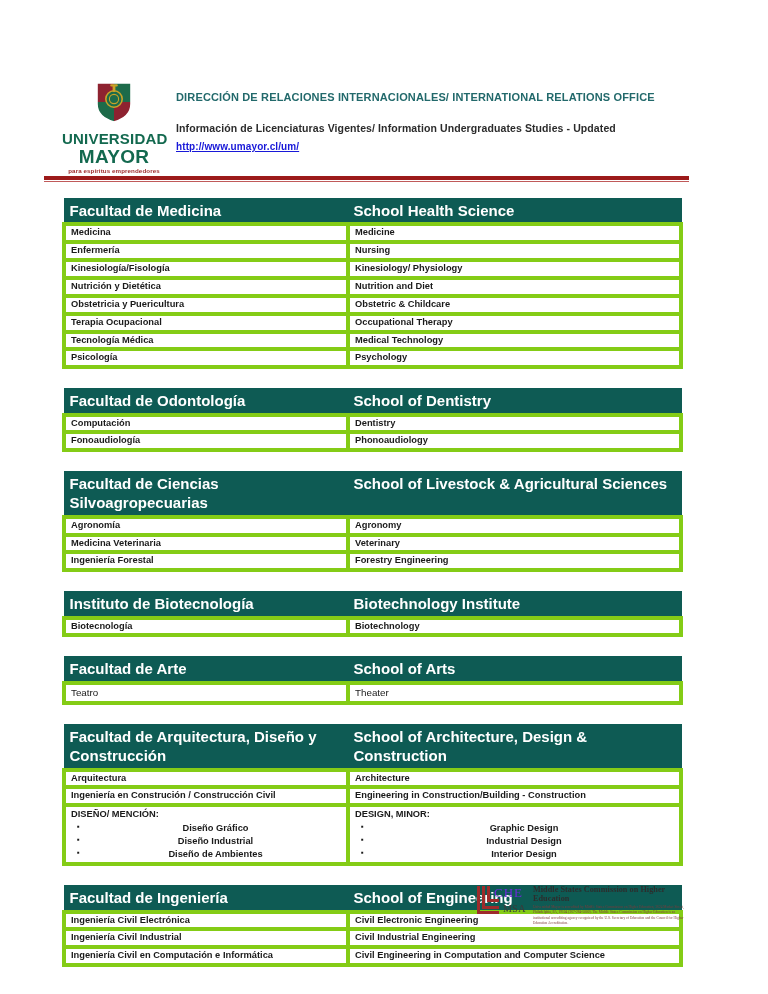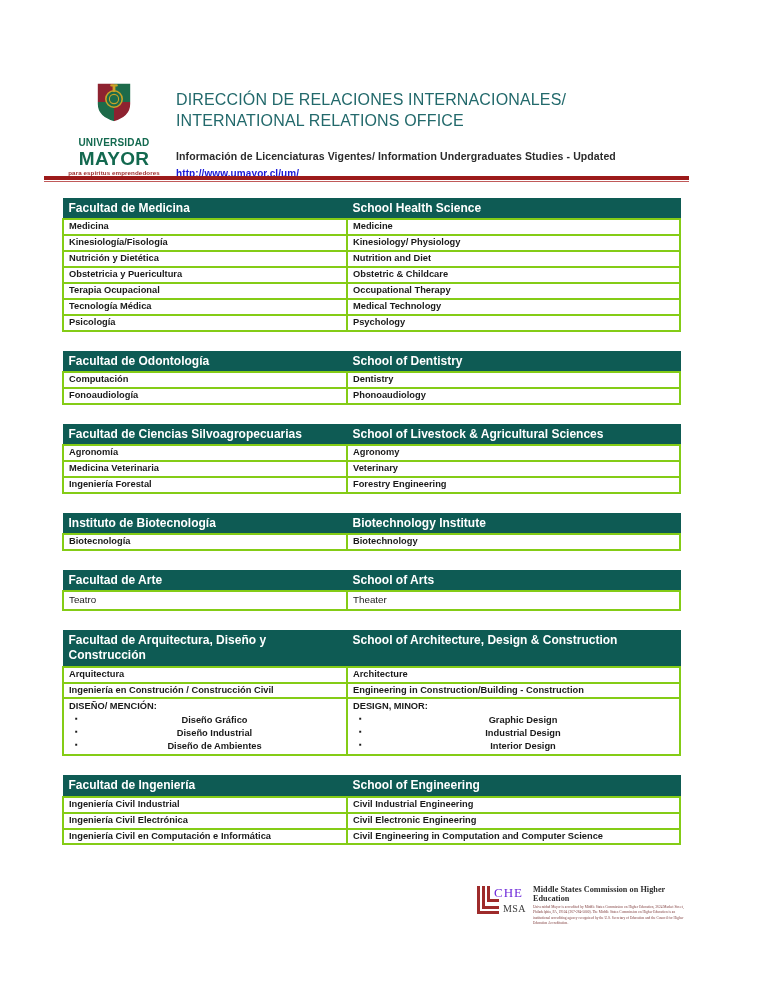--- a/index.html
+++ b/index.html
@@ -39,26 +39,26 @@
     padding-top: 2px;
   }
   .shield-wrap {
     width: 40px;
     height: 44px;
     margin: 0 auto 1px auto;
     position: relative;
   }
   .logo-univ {
     font-family: "Liberation Sans", sans-serif;
-    font-size: 10px;
+    font-size: 15px;
     font-weight: bold;
     letter-spacing: 0.2px;
     color: #13694f;
     line-height: 1.05;
-    margin-top: 14px;
+    margin-top: 7px;
   }
   .logo-mayor {
     font-family: "Liberation Sans", sans-serif;
     font-size: 19px;
     font-weight: bold;
     letter-spacing: 0.3px;
     color: #13694f;
     line-height: 1.0;
   }
   .logo-tag {
@@ -70,22 +70,22 @@
     line-height: 1.1;
     margin-top: 2px;
   }
 
   .header-text {
     flex: 1 1 auto;
     padding-left: 10px;
     padding-top: 12px;
   }
   .hdr-line1 {
-    font-size: 16px;
-    font-weight: normal;
+    font-size: 11px;
+    font-weight: bold;
     color: #22696b;
     letter-spacing: 0.15px;
     line-height: 1.3;
     margin-bottom: 18px;
   }
   .hdr-line2 {
     font-size: 10.5px;
     font-weight: bold;
     color: #2b2b2b;
     letter-spacing: 0.1px;
@@ -127,36 +127,36 @@
     width: 617px;
   }
   table.fac {
     width: 617px;
     border-collapse: collapse;
     table-layout: fixed;
     margin-bottom: 19px;
     border: 1px solid #b8b8b8;
   }
   table.fac td {
-    border: 2px solid #84cc16;
+    border: 4px solid #84cc16;
     padding: 1px 5px 1px 5px;
     font-size: 9.3px;
     font-weight: bold;
     line-height: 1.28;
     vertical-align: top;
     height: 11px;
   }
   table.fac col.c1 { width: 284px; }
   table.fac col.c2 { width: 333px; }
 
   table.fac tr.hdr td {
     background: #0e5b54;
     color: #ffffff;
     font-weight: bold;
-    font-size: 12px;
+    font-size: 15px;
     border: 1px solid #0e5b54;
     padding-top: 2px;
     padding-bottom: 2px;
     height: 13px;
   }
   table.fac td.regular {
     font-weight: normal;
     font-size: 9.8px;
     padding-top: 2px;
     padding-bottom: 2px;
@@ -301,20 +301,24 @@
         <tbody>
           <tr class="hdr">
             <td>Facultad de Medicina</td>
             <td>School Health Science</td>
           </tr>
           <tr>
             <td>Medicina</td>
             <td>Medicine</td>
           </tr>
           <tr>
+            <td>Enfermería</td>
+            <td>Nursing</td>
+          </tr>
+          <tr>
             <td>Kinesiología/Fisología</td>
             <td>Kinesiology/ Physiology</td>
           </tr>
           <tr>
             <td>Nutrición y Dietética</td>
             <td>Nutrition and Diet</td>
           </tr>
           <tr>
             <td>Obstetricia y Puericultura</td>
             <td>Obstetric &amp; Childcare</td>
@@ -451,26 +455,26 @@
         <colgroup>
           <col class="c1">
           <col class="c2">
         </colgroup>
         <tbody>
           <tr class="hdr">
             <td>Facultad de Ingeniería</td>
             <td>School of Engineering</td>
           </tr>
           <tr>
+            <td>Ingeniería Civil Electrónica</td>
+            <td>Civil Electronic Engineering</td>
+          </tr>
+          <tr>
             <td>Ingeniería Civil Industrial</td>
             <td>Civil Industrial Engineering</td>
-          </tr>
-          <tr>
-            <td>Ingeniería Civil Electrónica</td>
-            <td>Civil Electronic Engineering</td>
           </tr>
           <tr>
             <td>Ingeniería Civil en Computación e Informática</td>
             <td>Civil Engineering in Computation and Computer Science</td>
           </tr>
         </tbody>
       </table>
     </div>
 
   <div class="footer">

